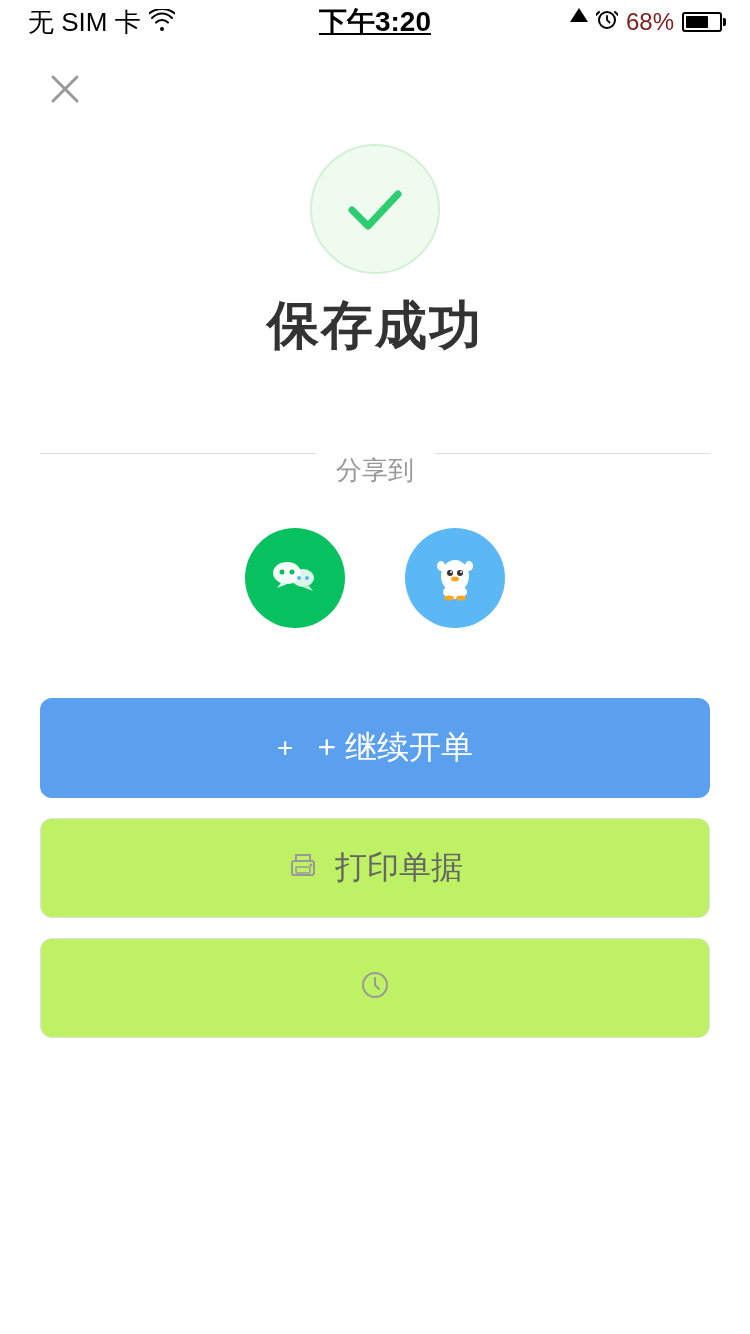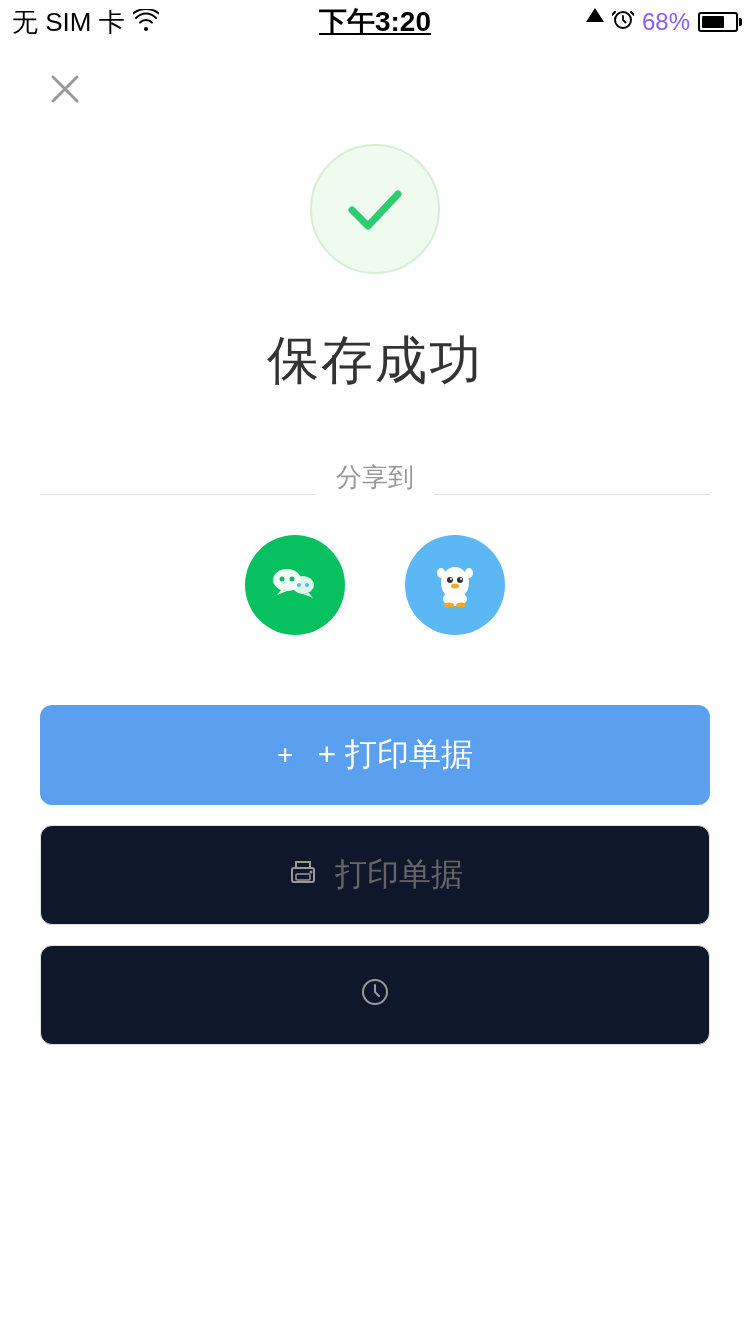--- a/index.html
+++ b/index.html
@@ -14,21 +14,21 @@
     }
 
     
     .status-bar {
       width: 100%;
       height: 44px;
       background: #fff;
       display: flex;
       align-items: center;
       justify-content: space-between;
-      padding: 0 12px;
+      padding: 0 28px;
       flex-shrink: 0;
     }
     .status-left {
       font-size: 26px;
       color: #000;
       font-weight: 500;
       display: flex;
       align-items: center;
       gap: 8px;
     }
@@ -39,21 +39,21 @@
       position: absolute;
       left: 50%;
       transform: translateX(-50%);
       text-decoration: underline;
     }
     .status-right {
       display: flex;
       align-items: center;
       gap: 8px;
       font-size: 24px;
-      color: #8b5cf6;
+      color: #7f1d1d;
     }
     .battery-container {
       display: flex;
       align-items: center;
       gap: 4px;
     }
     .battery-box {
       width: 40px;
       height: 20px;
       border: 2px solid #000;
@@ -120,33 +120,33 @@
       align-items: center;
       justify-content: center;
     }
     .success-icon-container svg {
       width: 70px;
       height: 70px;
     }
 
     
     .success-title {
-      margin-top: 52px;
+      margin-top: 17px;
       font-size: 52px;
-      font-weight: 400;
+      font-weight: 700;
       color: #333;
       letter-spacing: 2px;
     }
 
     
     .share-divider {
       width: 100%;
       display: flex;
-      align-items: flex-end;
-      margin-top: 64px;
+      align-items: flex-start;
+      margin-top: 92px;
       gap: 20px;
     }
     .share-divider .line {
       flex: 1;
       height: 1px;
       background: #e0e0e0;
     }
     .share-divider .label {
       font-size: 26px;
       color: #999;
@@ -194,21 +194,21 @@
       gap: 16px;
       font-size: 32px;
       cursor: pointer;
       border: none;
     }
     .action-btn.primary {
       background: #5B9FEF;
       color: #fff;
     }
     .action-btn.secondary {
-      background: #0f172a;
+      background: #bef264;
       color: #666;
       border: 1px solid #e0e0e0;
     }
     .action-btn .btn-icon {
       font-size: 28px;
     }
   </style>
 </head>
 <body>
 
@@ -308,21 +308,21 @@
         <ellipse cx="16" cy="18" rx="4" ry="5" fill="white"></ellipse>
         <ellipse cx="44" cy="18" rx="4" ry="5" fill="white"></ellipse>
       </svg>
     </div>
   </div>
 
   <div class="action-buttons">
 
     <button class="action-btn primary">
       <span class="btn-icon">+</span>
-      <span style="font-size:32px; margin-left:8px;">+ 打印单据</span>
+      <span style="font-size:32px; margin-left:8px;">+ 继续开单</span>
     </button>
 
     <button class="action-btn secondary">
       <span class="btn-icon">
         <svg width="32" height="32" viewBox="0 0 32 32" fill="none">
           <rect x="5" y="12" width="22" height="14" rx="2" stroke="#999" stroke-width="2" fill="none"></rect>
           <path d="M9 12V6h14v6" stroke="#999" stroke-width="2" fill="none"></path>
           <rect x="9" y="18" width="14" height="6" rx="1" stroke="#999" stroke-width="1.5" fill="none"></rect>
           <circle cx="24" cy="16" r="1.5" fill="#999"></circle>
         </svg>

